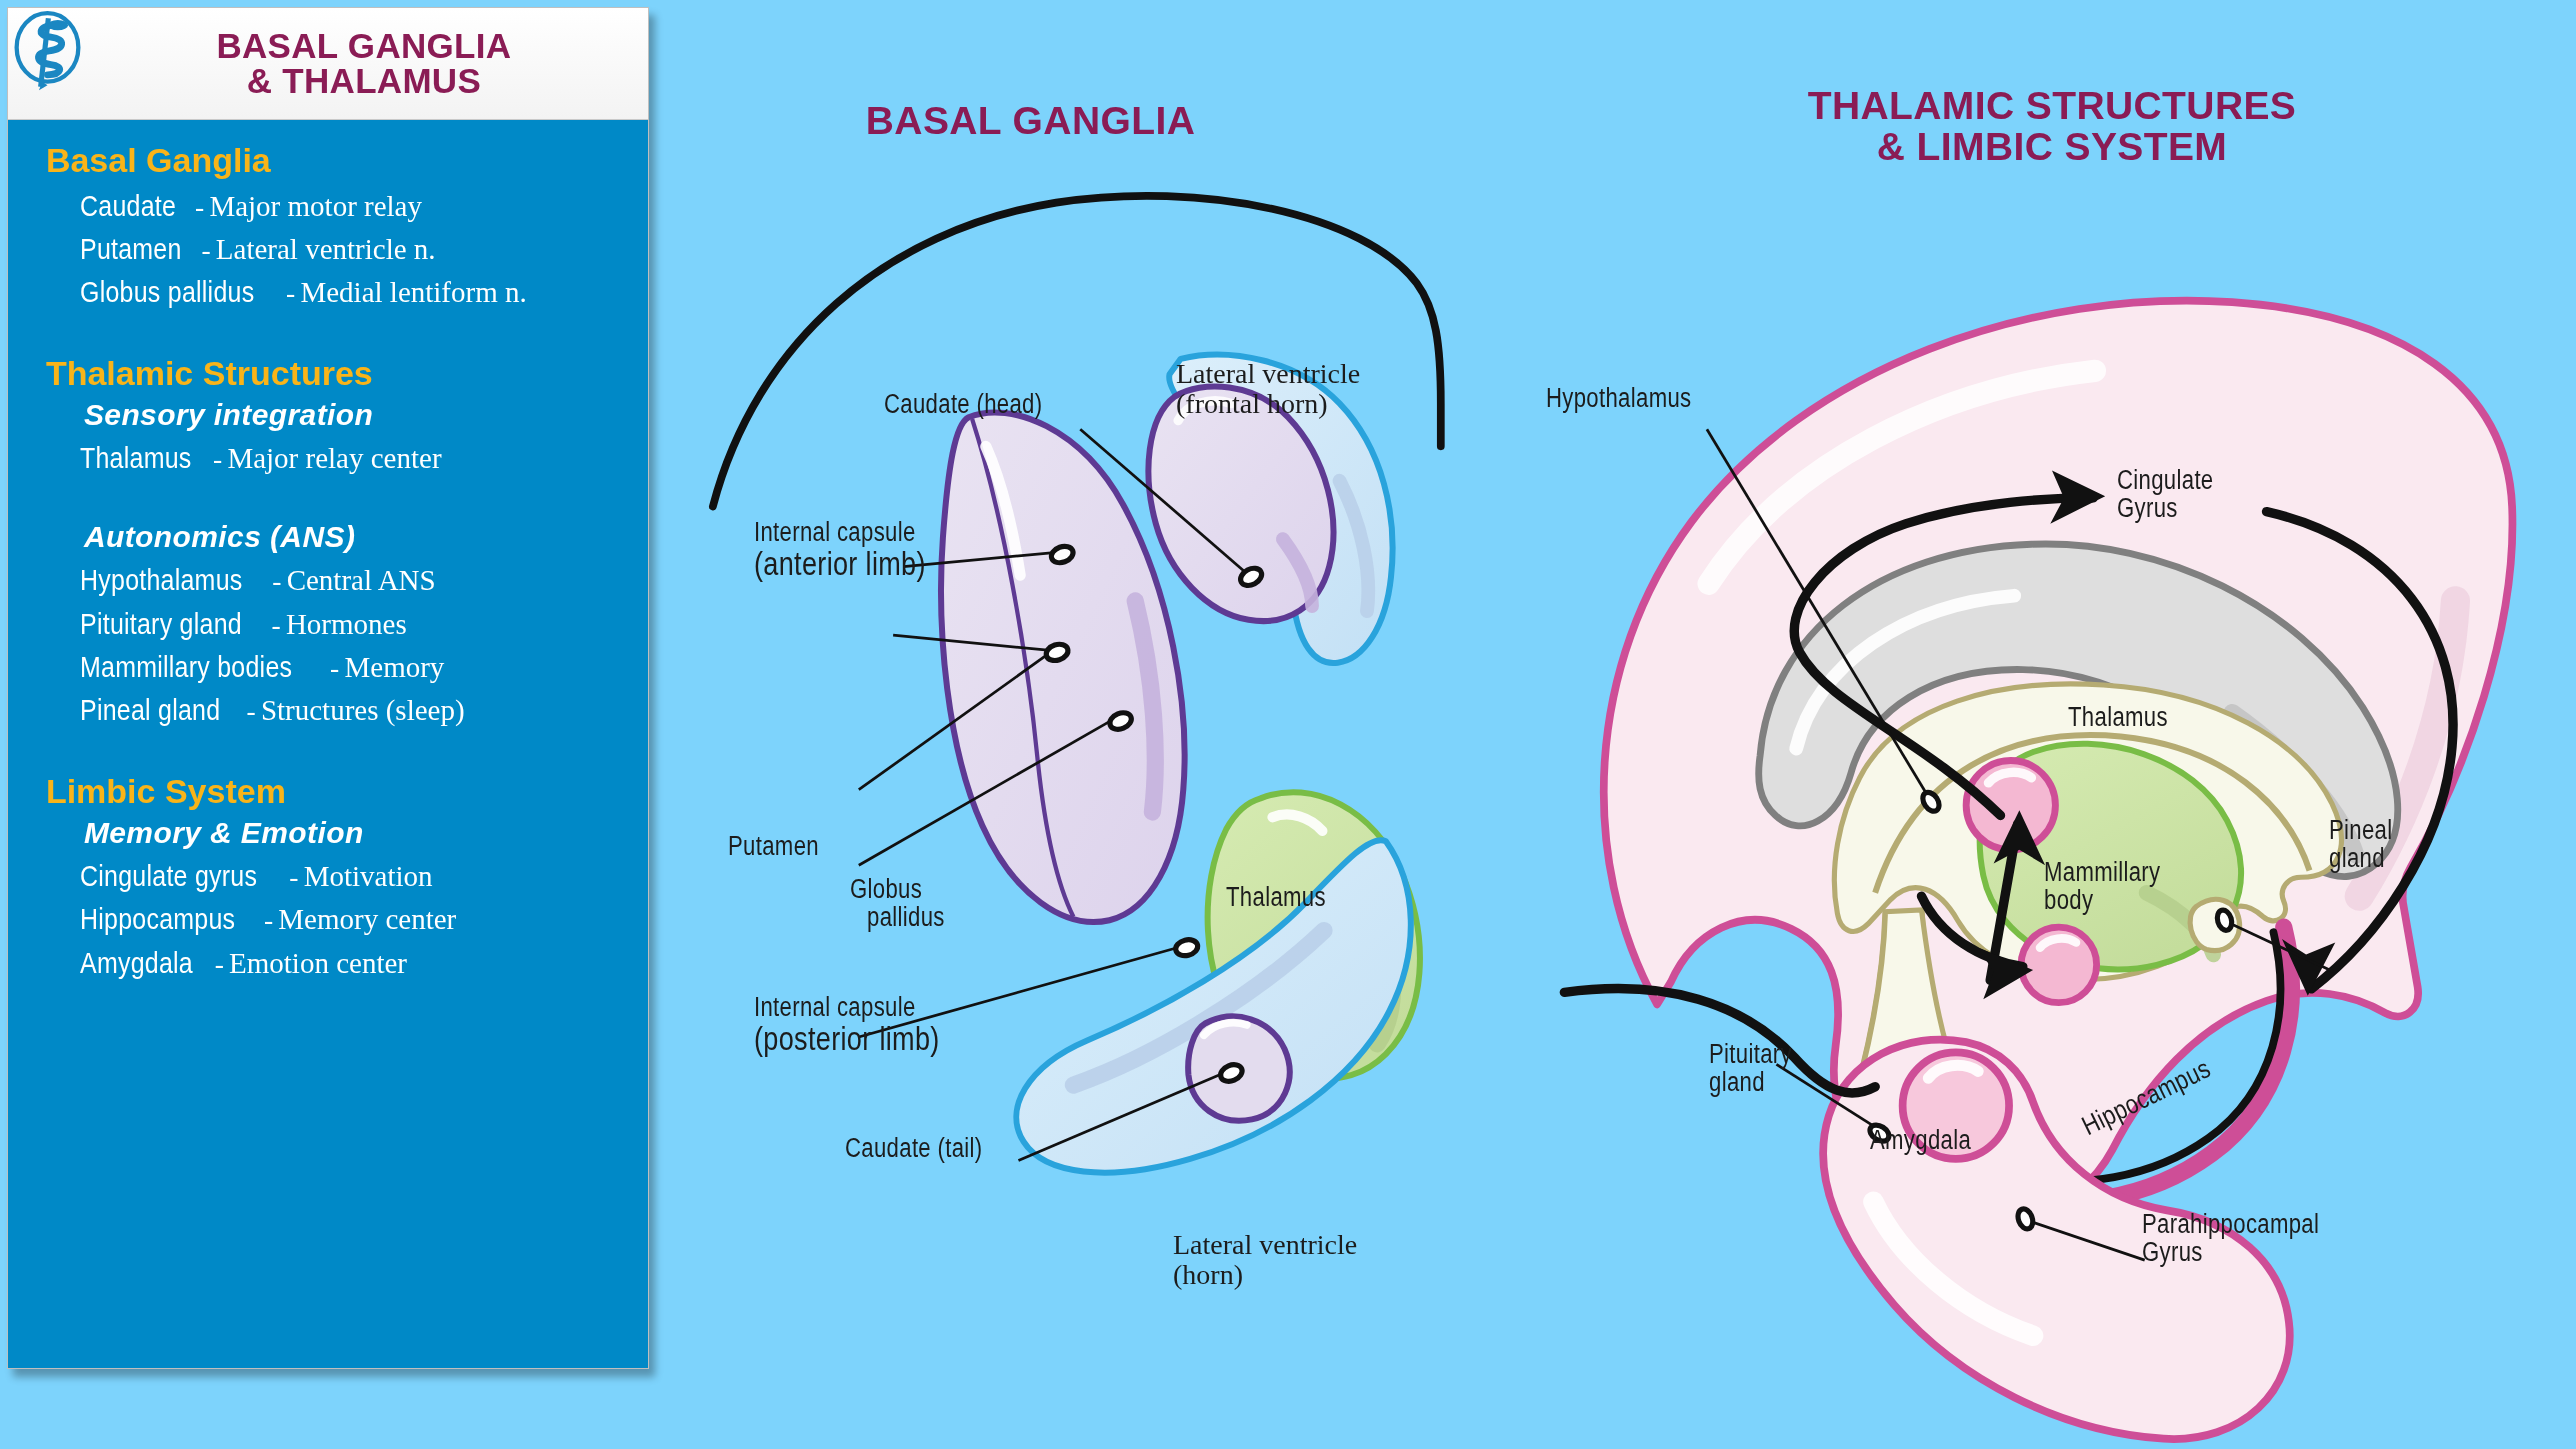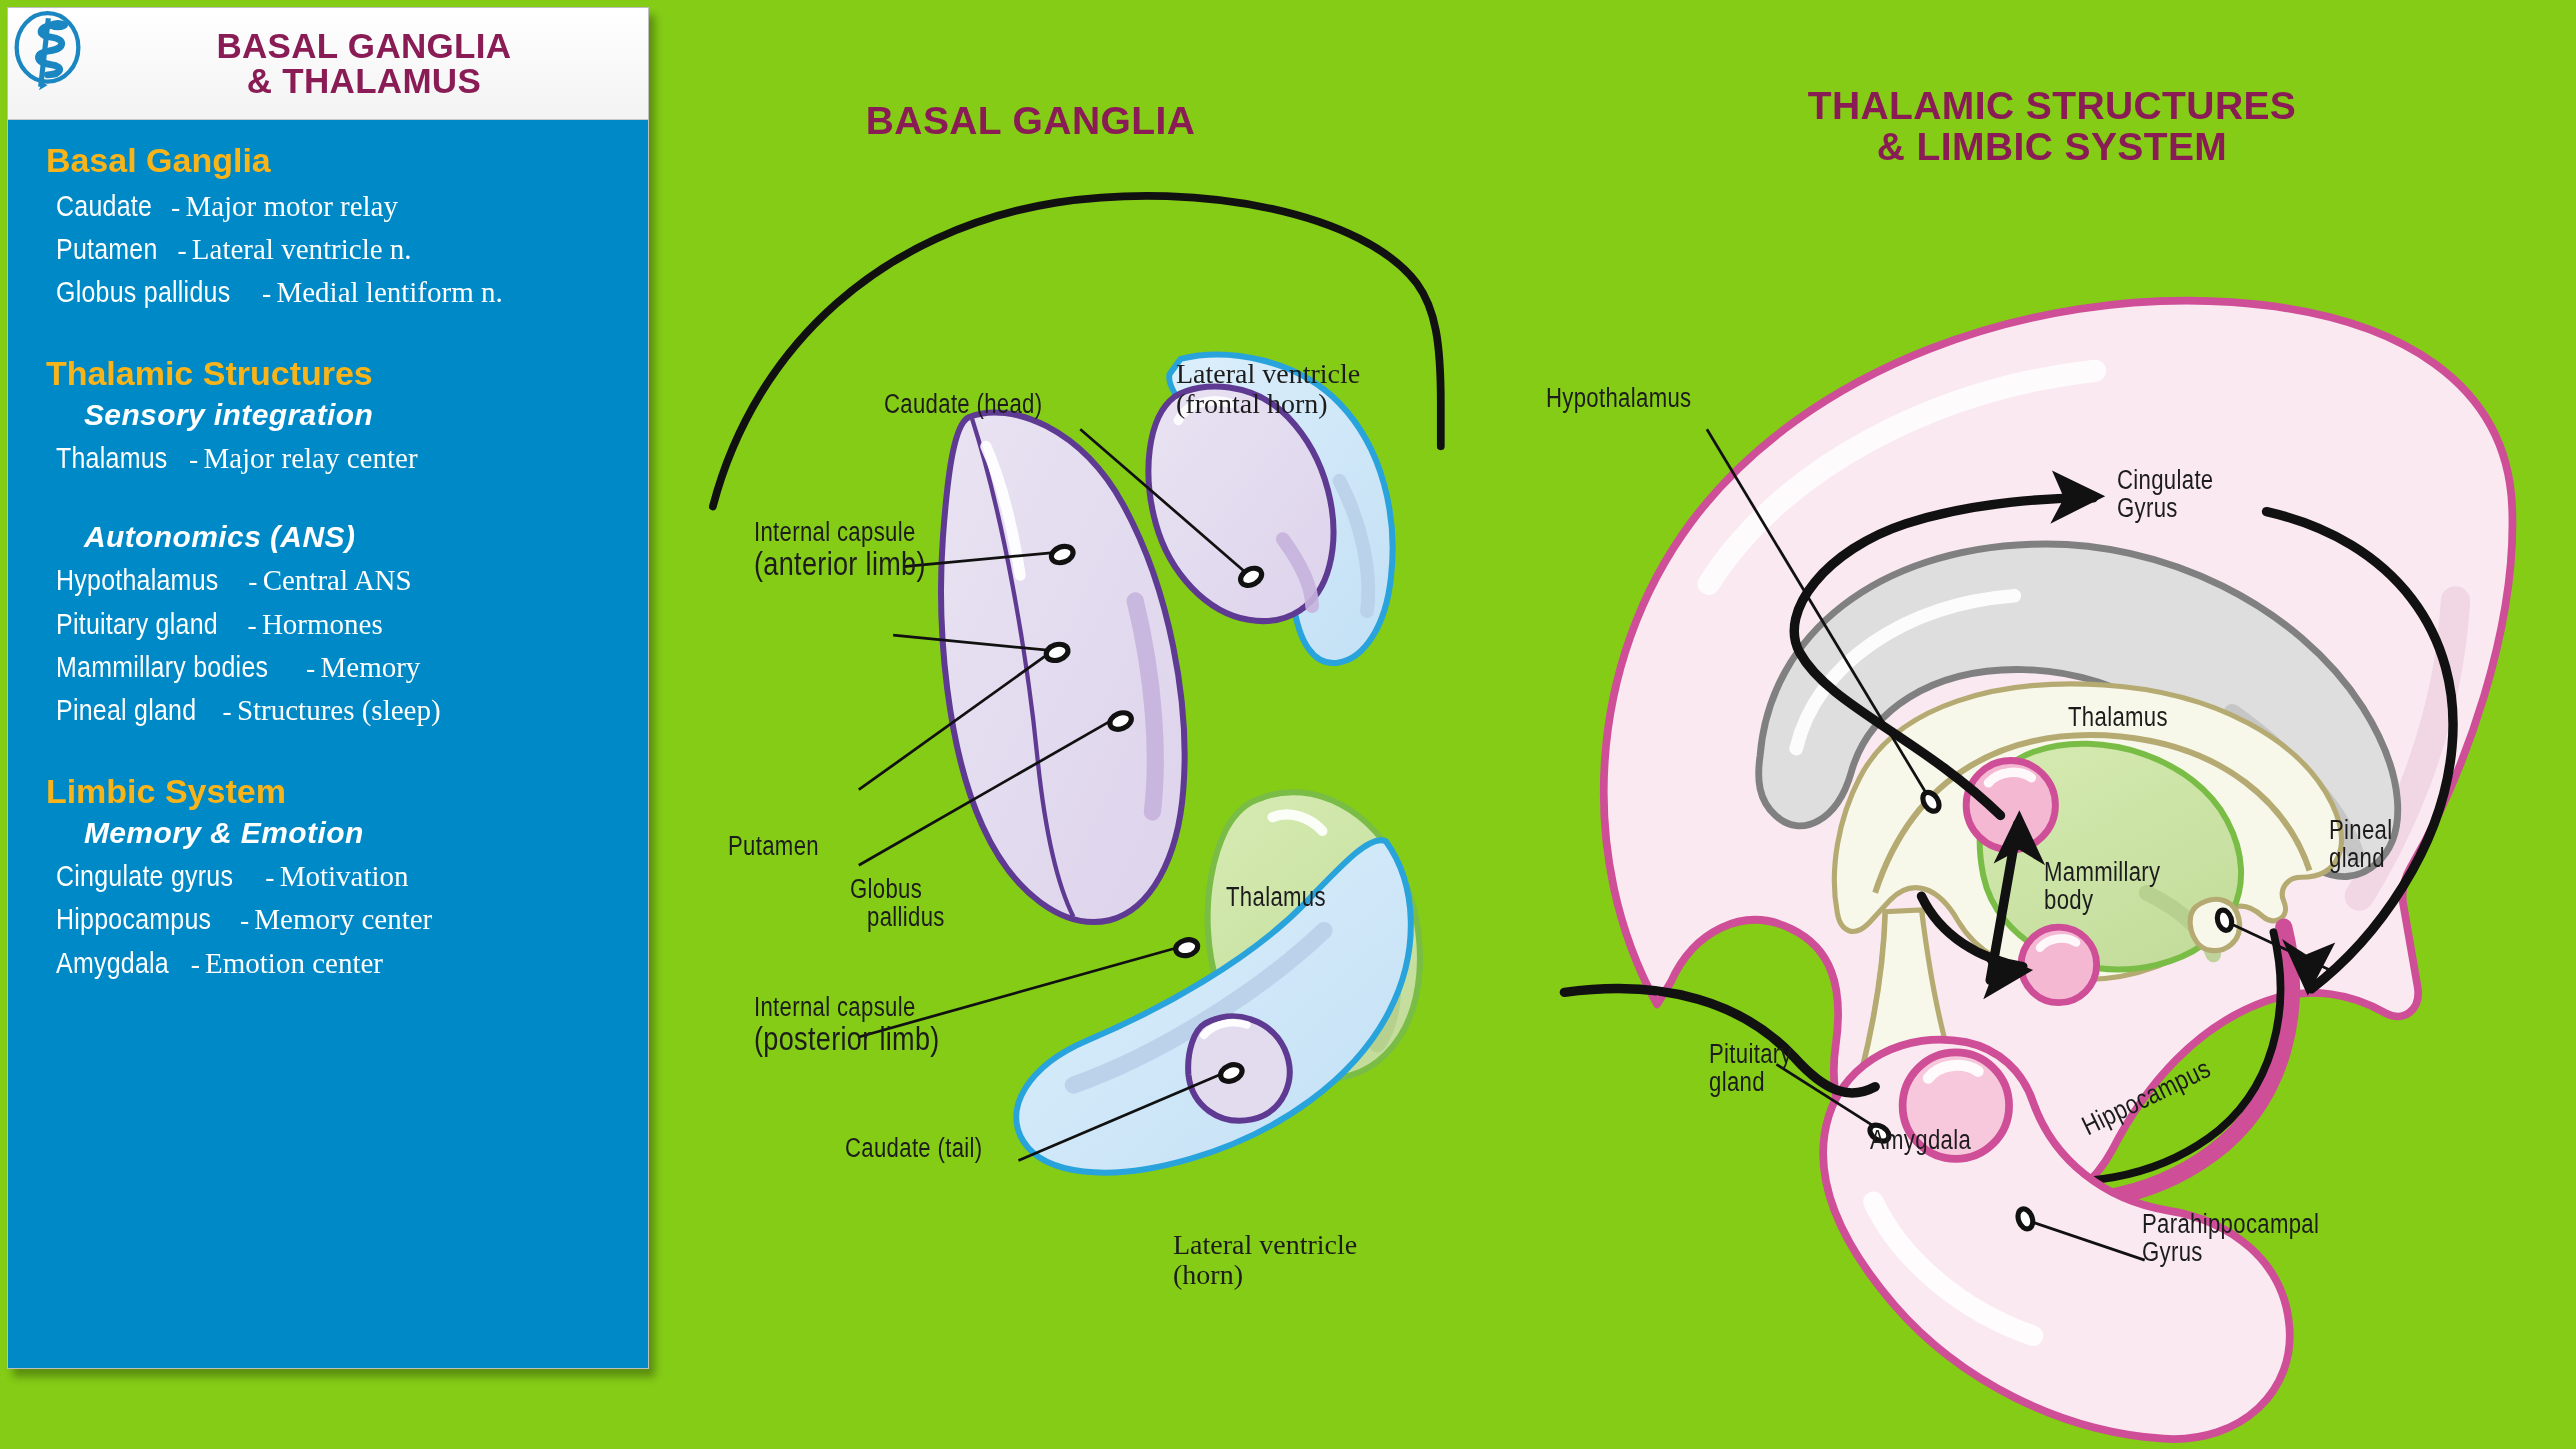--- a/index.html
+++ b/index.html
@@ -1,19 +1,19 @@
 <!DOCTYPE html>
 <html style="font-size:13.7px"><head>
 <meta charset="utf-8">
 <style>
   * { margin:0; padding:0; box-sizing:border-box; }
   html,body { width:2576px; height:1449px; background:#ffffff; overflow:hidden; }
   body { font-family:"Liberation Sans", sans-serif; }
 
-  #stage { position:relative; width:2576px; height:1449px; background:#84cc16; }
+  #stage { position:relative; width:2576px; height:1449px; background:#7dd3fc; }
 
   
   #sidebar {
     position:absolute; left:6.9px; top:6.9px; width:642px; height:1362px;
     box-shadow:6px 7.7px 7.7px rgba(0,0,0,0.30);
     border:1.7px solid #bfbfbf; background:#0089c7;
   }
   #sidebar-header {
     height:112px; background:linear-gradient(#ffffff,#f3f3f3);
     border-bottom:1.7px solid #c9c9c9;
@@ -30,21 +30,21 @@
     color:#f9b419; font-weight:bold; font-size:34px;
     padding-left:38px; margin-top:5.2px; margin-bottom:3.4px;
     font-family:"Liberation Sans", sans-serif;
   }
   .sec-sub {
     color:#ffffff; font-style:italic; font-weight:bold; font-size:30px;
     padding-left:76px; margin:5.2px 0 5.2px 0;
     font-family:"Liberation Sans", sans-serif; letter-spacing:0.4px;
   }
   .item {
-    padding-left:48px; margin:10.3px 0; color:#ffffff;
+    padding-left:72px; margin:10.3px 0; color:#ffffff;
     display:flex; align-items:baseline; white-space:nowrap;text-align:center;
   }
   .item .term {
     font-family:"Liberation Sans", sans-serif; font-weight:normal;
     font-size:29px; font-stretch:condensed; letter-spacing:0.3px;
     transform:scaleX(0.86); transform-origin:left center; display:inline-block;
   }
   .item .dash { font-size:27.5px; padding:0 5.2px 0 3.4px; font-family:"Liberation Serif", serif; }
   .item .desc { font-family:"Liberation Serif", serif; font-size:29px; }
   .gap { height:29px; }

